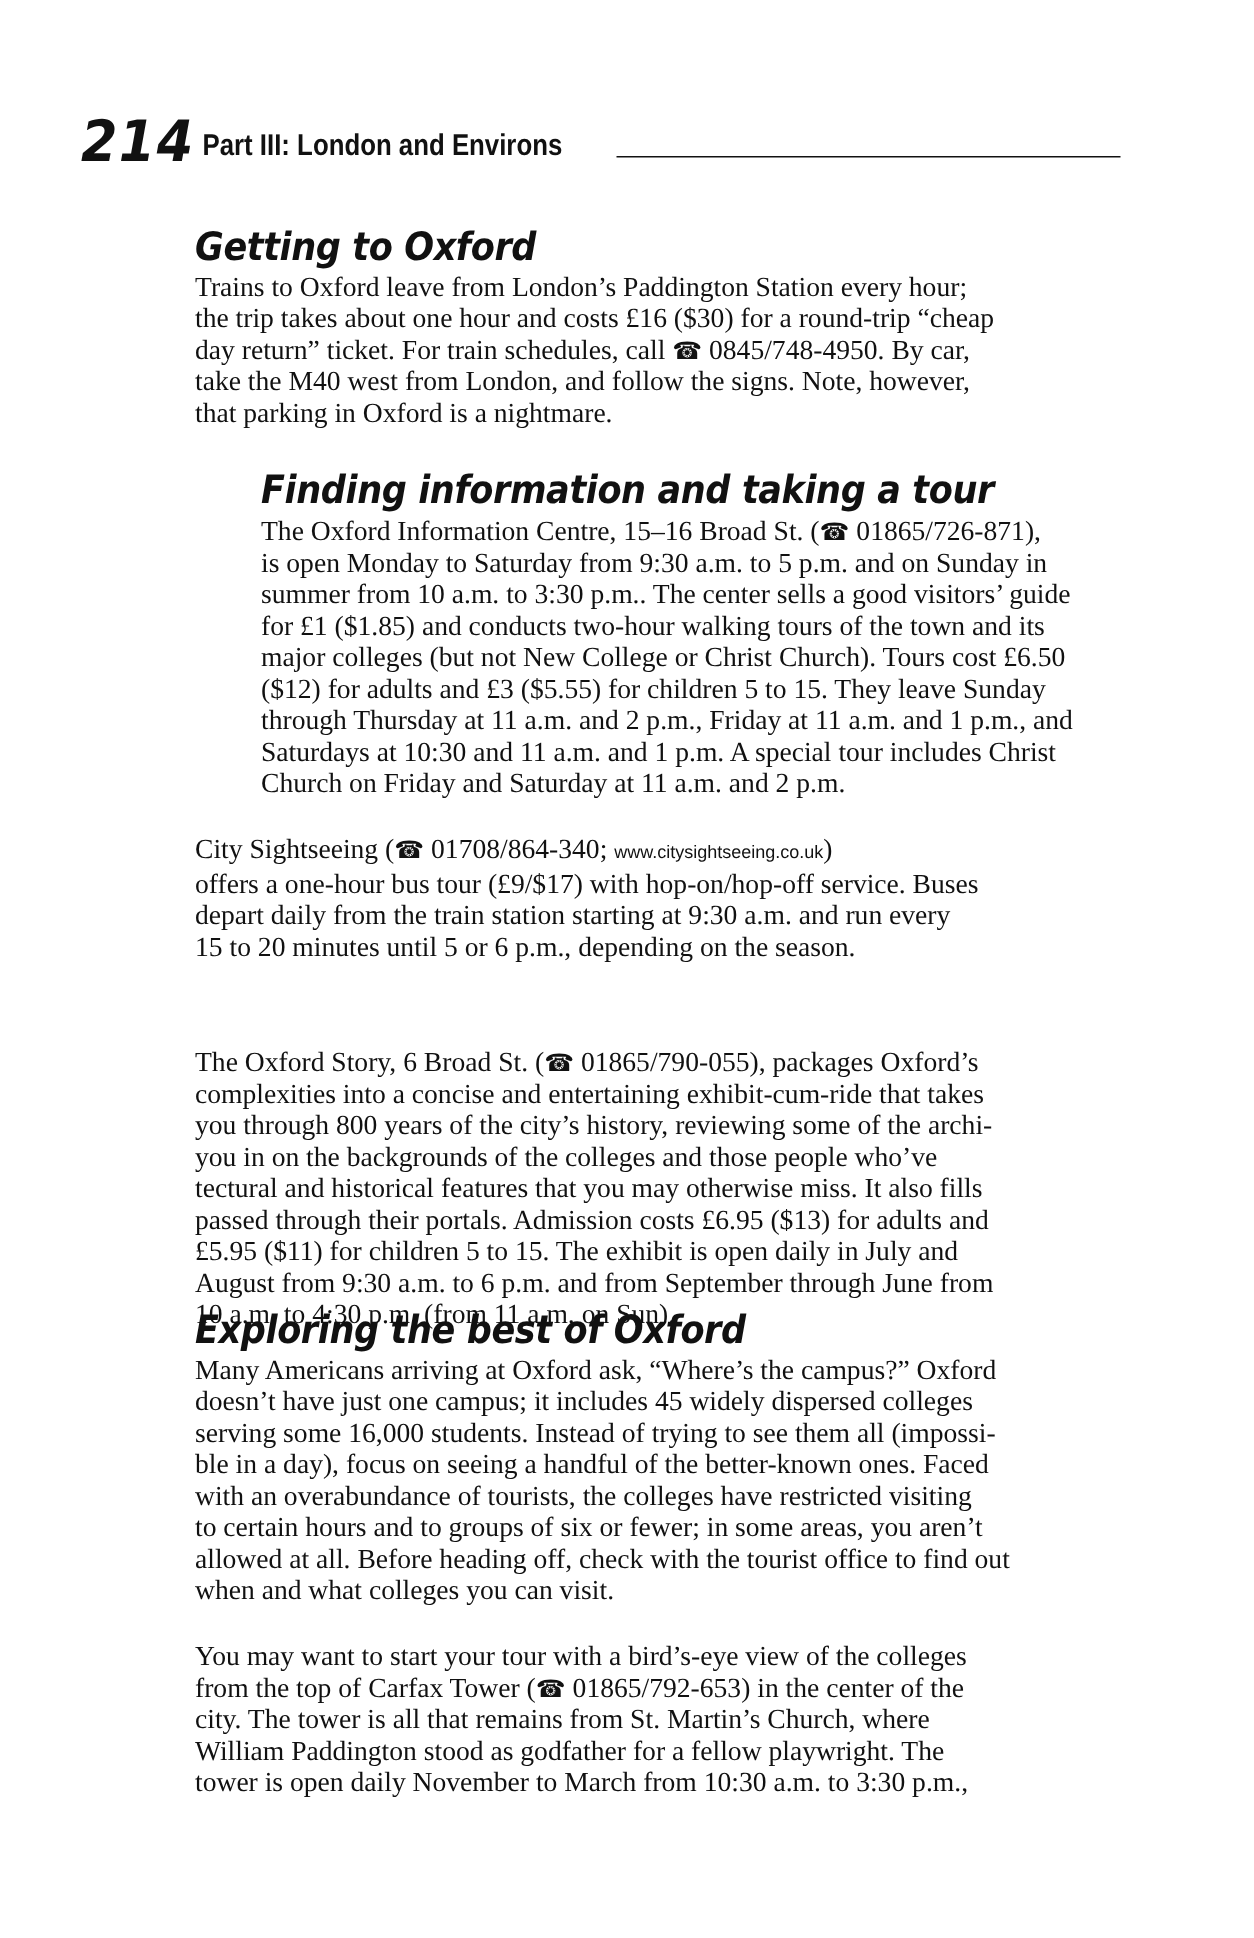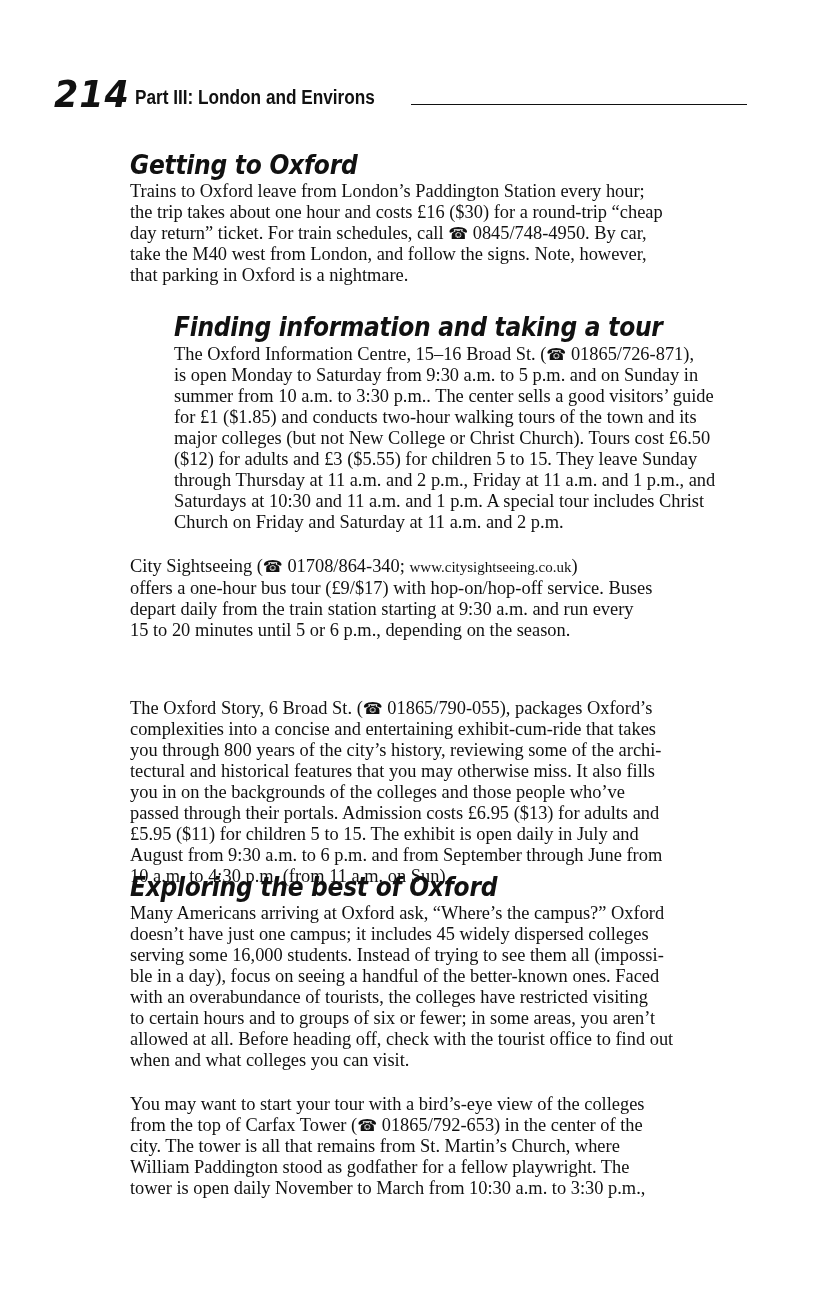--- a/index.html
+++ b/index.html
@@ -6,21 +6,21 @@
   body { width: 836px; height: 1292px; position: relative; overflow: hidden; color: #111; }
   .page-header { position: absolute; left: 54px; top: 72px; width: 700px; height: 44px; }
   .page-number { position: absolute; left: 0; top: 0; font-family: "DejaVu Sans", sans-serif; font-style: italic; font-weight: bold; font-size: 38px; line-height: 44px; letter-spacing: 1px; transform: scaleX(0.92); transform-origin: left; }
   .running-head { position: absolute; left: 81px; top: 13px; font-family: "Liberation Sans", sans-serif; font-weight: bold; font-size: 20px; line-height: 24px; transform: scaleX(0.86); transform-origin: left; white-space: nowrap; }
   .header-rule { position: absolute; left: 357px; top: 32px; width: 336px; height: 0; border-top: 1.5px solid #111; }
   .content { position: absolute; left: 130px; top: 150px; width: 640px; }
   .section-heading { font-family: "DejaVu Sans", sans-serif; font-style: italic; font-weight: bold; font-size: 26px; line-height: 30px; margin: 0; transform: scaleX(0.9); transform-origin: left; white-space: nowrap; letter-spacing: -0.3px; }
   .para { margin: 0; font-family: "Liberation Serif", serif; font-size: 18.4px; line-height: 21px; }
   .line { display: block; white-space: nowrap; }
   .b { font-weight: normal; }
-  .mono { font-family: Liberation Serif, serif; font-size: 15px; }
+  .mono { font-family: Liberation Sans, sans-serif; font-size: 12px; }
   .phone-icon { display: inline-block; font-family: "DejaVu Sans", sans-serif; font-size: 16px; font-weight: bold; }
   #sec1 { position: absolute; top: 0; }
   #sec1 .para { margin-top: 1px; }
   #sec2 { position: absolute; top: 162px; margin-left: 44px; }
   #sec2 .para { margin-top: 2px; }
   #p-city { position: absolute; top: 406px; }
   #p-story { position: absolute; top: 510px; margin-top: 38px; }
   #sec3 { position: absolute; top: 722px; }
   #sec3 .para { margin-top: 1px; }
   #p-carfax { position: absolute; top: 944px; }
@@ -63,22 +63,22 @@
   <p id="p-city" class="para">
       <span class="line"><span class="b">City Sightseeing</span><span> (</span><span class="phone-icon">☎</span><span class="b"> 01708/864-340;</span><span> </span><span class="mono">www.citysightseeing.co.uk</span><span>)</span></span>
       <span class="line"><span>offers a one-hour </span><span class="b">bus tour</span><span> (£9/$17) with hop-on/hop-off service. Buses</span></span>
       <span class="line"><span>depart daily from the train station starting at 9:30 a.m. and run every</span></span>
       <span class="line"><span>15 to 20 minutes until 5 or 6 p.m., depending on the season.</span></span>
     </p>
   <p id="p-story" class="para">
       <span class="line"><span class="b">The Oxford Story,</span><span> 6 Broad St. (</span><span class="phone-icon">☎</span><span class="b"> 01865/790-055</span><span>), packages Oxford’s</span></span>
       <span class="line"><span>complexities into a concise and entertaining exhibit-cum-ride that takes</span></span>
       <span class="line"><span>you through 800 years of the city’s history, reviewing some of the archi-</span></span>
+      <span class="line"><span>you in on the backgrounds of the colleges and those people who’ve</span></span>
       <span class="line"><span>tectural and historical features that you may otherwise miss. It also fills</span></span>
-      <span class="line"><span>you in on the backgrounds of the colleges and those people who’ve</span></span>
       <span class="line"><span>passed through their portals. Admission costs £6.95 ($13) for adults and</span></span>
       <span class="line"><span>£5.95 ($11) for children 5 to 15. The exhibit is open daily in July and</span></span>
       <span class="line"><span>August from 9:30 a.m. to 6 p.m. and from September through June from</span></span>
       <span class="line"><span>10 a.m. to 4:30 p.m. (from 11 a.m. on Sun).</span></span>
     </p>
 
   <div id="sec3">
     <h2 class="section-heading">Exploring the best of Oxford</h2>
     <p class="para">
         <span class="line"><span>Many Americans arriving at Oxford ask, “Where’s the campus?” Oxford</span></span>

